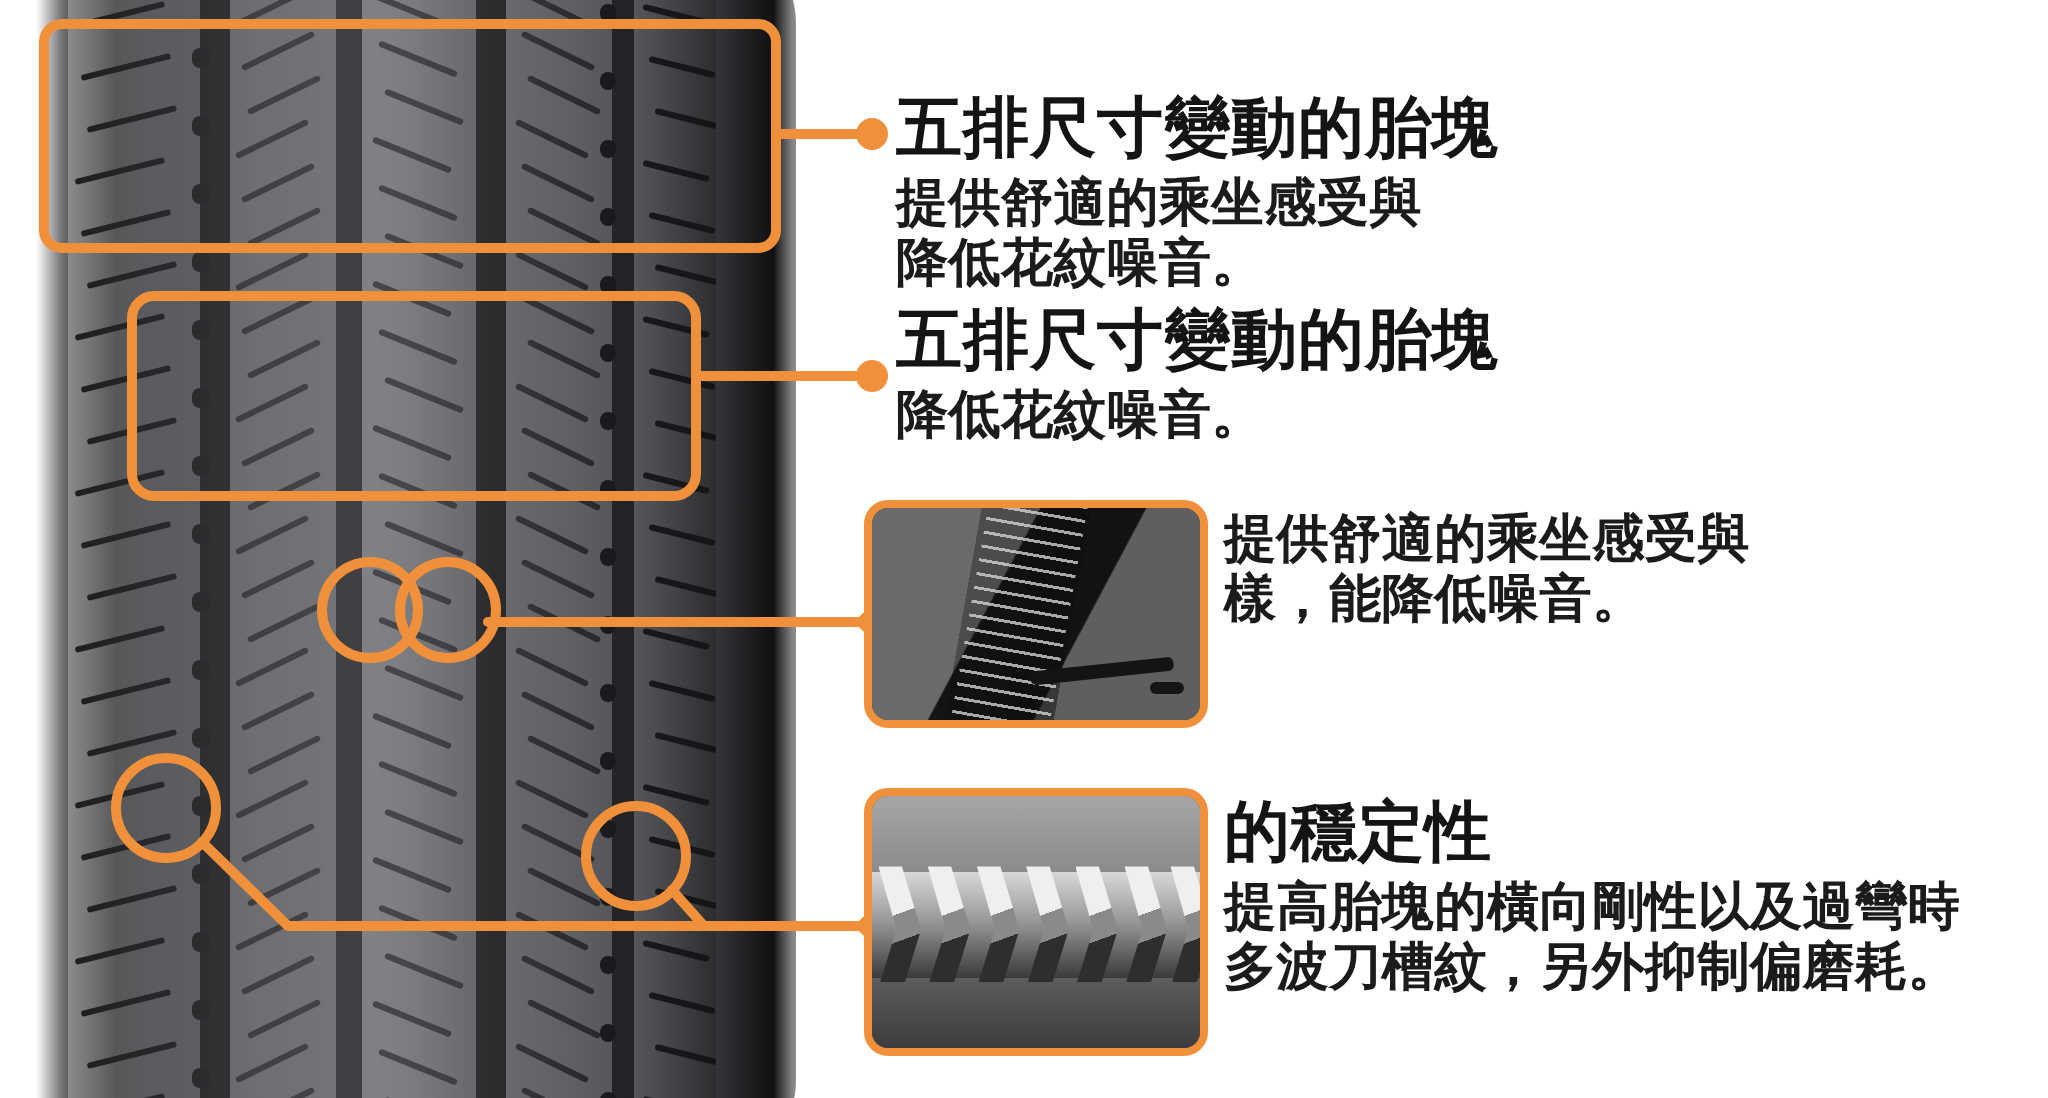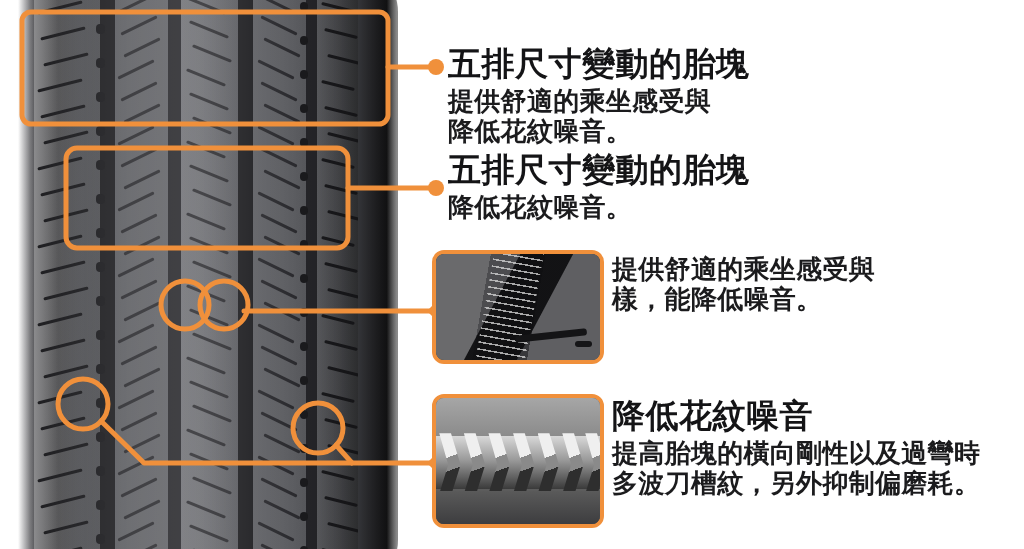--- a/index.html
+++ b/index.html
@@ -332,18 +332,18 @@
     <h2>五排尺寸變動的胎塊</h2>
     <p>降低花紋噪音。</p>
   </div>
 
   <div class="txt" style="left:612px;top:252px;">
     <p>提供舒適的乘坐感受與
 樣，能降低噪音。</p>
   </div>
 
   <div class="txt" style="left:612px;top:396px;">
-    <h2>降低花紋噪音</h2>
+    <h2>的穩定性</h2>
     <p>提高胎塊的橫向剛性以及過彎時
 多波刀槽紋，另外抑制偏磨耗。</p>
   </div>
 
 </div>
 
 </body></html>

